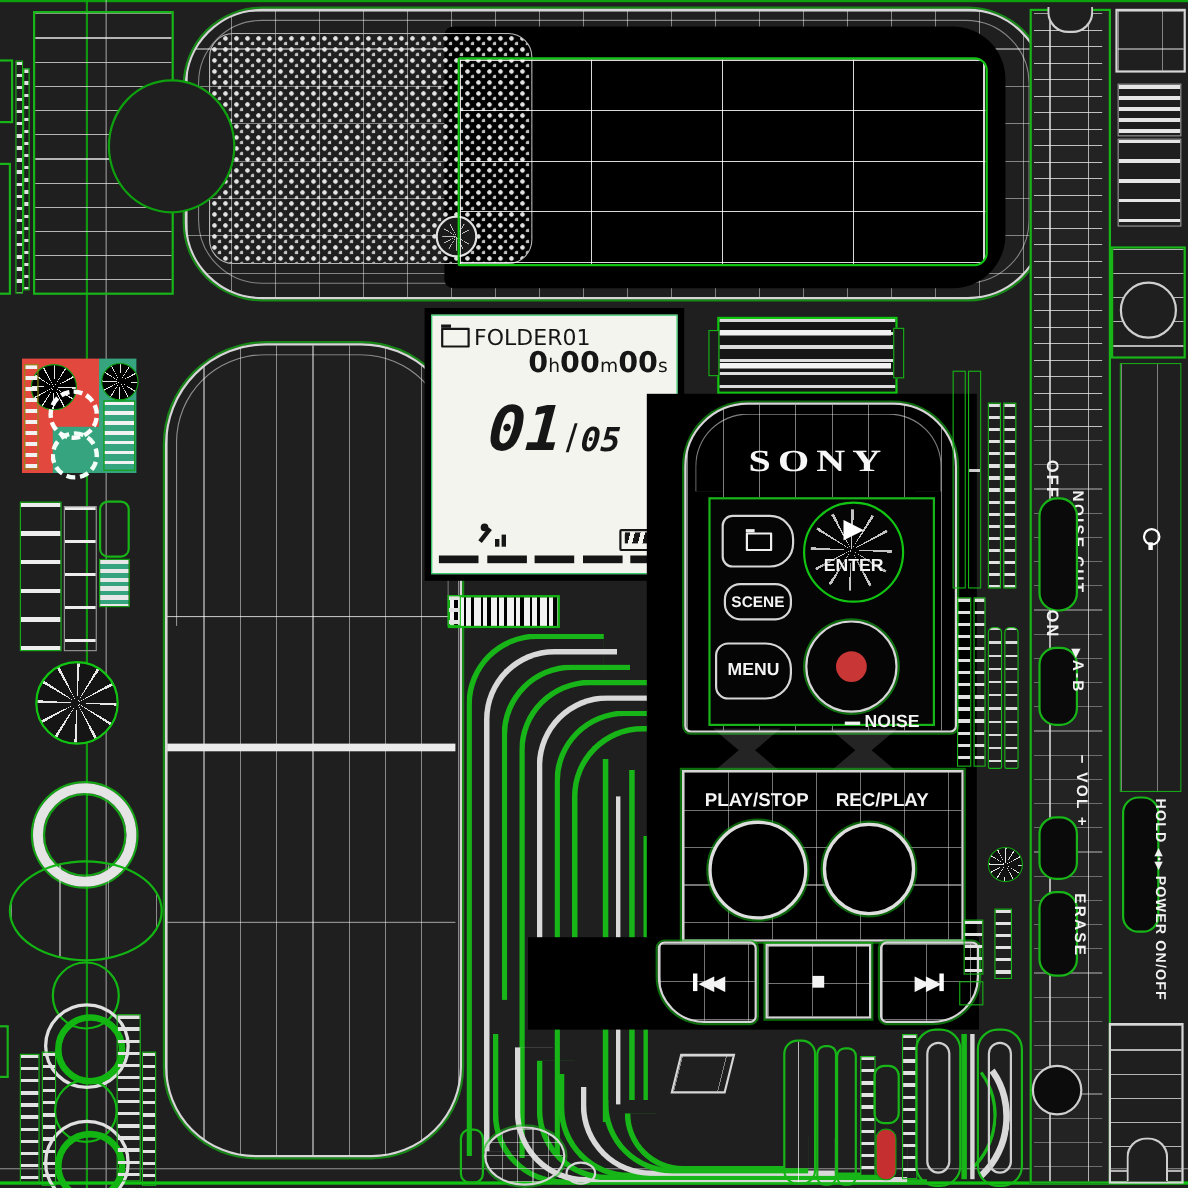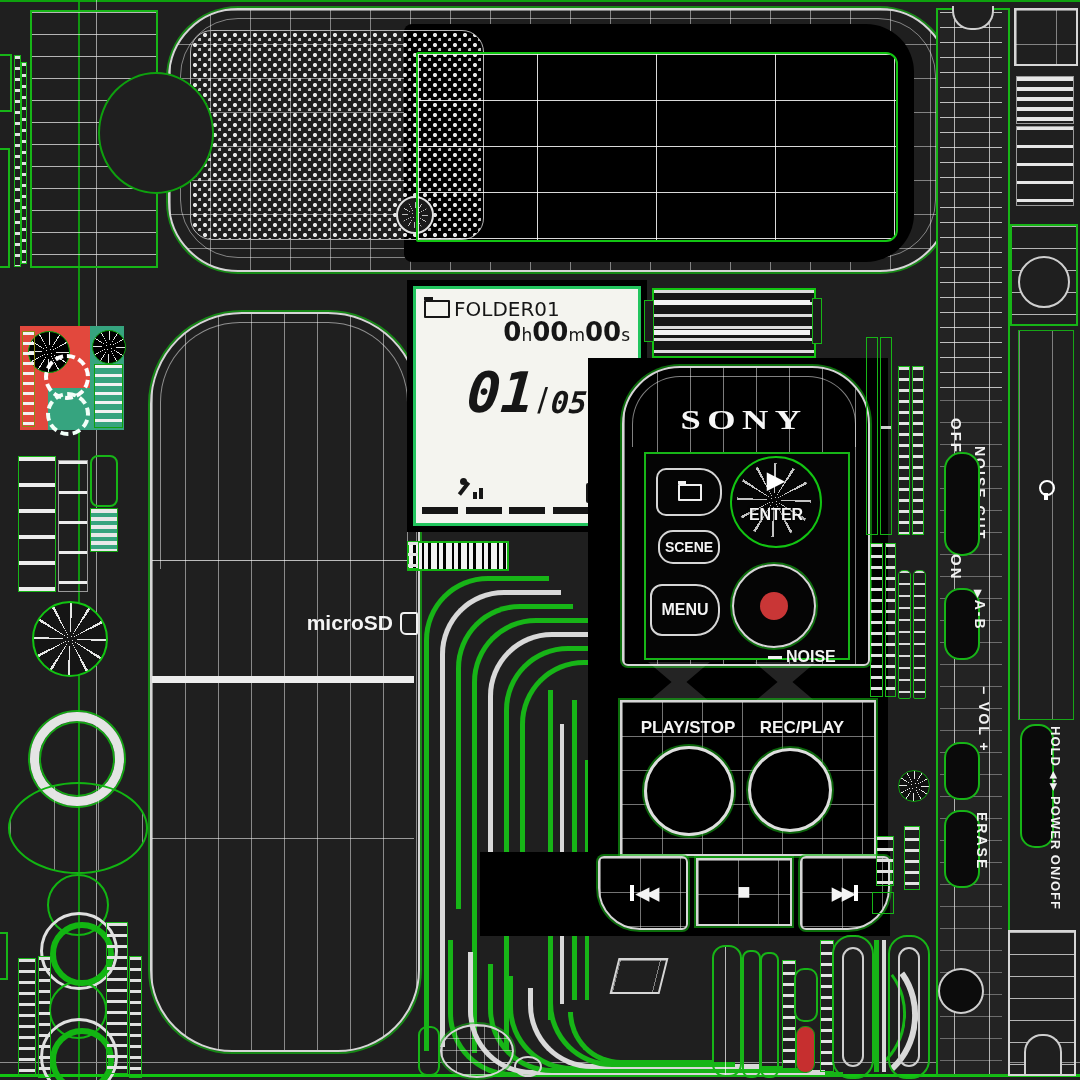--- a/index.html
+++ b/index.html
@@ -86,27 +86,23 @@
   <div class="abs ladder" style="left:129px;top:956px;width:11px;height:120px;"></div>
   <div class="abs gb" style="left:-3px;top:932px;width:7px;height:44px;"></div>
 
   <div class="abs wb vl" style="left:150px;top:312px;width:266px;height:736px;border-radius:92px 92px 82px 82px;box-shadow:0 0 0 2px rgba(18,181,18,.7);"></div>
   <div class="abs" style="left:160px;top:322px;width:246px;height:246px;border:1px solid rgba(255,255,255,.5);border-bottom:none;border-radius:80px 80px 0 0;"></div>
   <div class="abs" style="left:152px;top:560px;width:262px;height:1px;background:rgba(255,255,255,.7);"></div>
   <div class="abs" style="left:152px;top:676px;width:262px;height:7px;background:#ececec;"></div>
   <div class="abs" style="left:152px;top:838px;width:262px;height:1px;background:rgba(255,255,255,.55);"></div>
 
   <div class="abs" style="left:236px;top:610px;width:182px;text-align:right;">
-    <div style="display:flex;justify-content:flex-end;align-items:center;gap:7px;height:26px;">
-      <span class="lbl" style="font-size:21px;">microSD</span>
-      <span style="display:inline-block;width:14px;height:19px;border:2px solid #f2f2f2;border-radius:4px 2px 2px 6px;"></span>
-    </div>
-  </div>
-
-  <div class="abs" style="left:413px;top:286px;width:222px;height:234px;background:#f4f4ef;border:3px solid #22c55e;box-shadow:0 0 0 6px #000;">
+  </div>
+
+  <div class="abs" style="left:392px;top:286px;width:222px;height:234px;background:#f4f4ef;border:1px solid #22c55e;box-shadow:0 0 0 6px #000;">
     <div class="abs" style="left:8px;top:8px;display:flex;align-items:center;gap:4px;">
       <span style="position:relative;display:inline-block;width:22px;height:14px;border:2px solid #161616;border-radius:1px;">
         <span style="position:absolute;left:-2px;top:-5px;width:9px;height:3px;background:#161616;"></span>
       </span>
       <span class="lcdtxt" style="font-size:20px;letter-spacing:0px;">FOLDER01</span>
     </div>
     <div class="abs lcdtxt" style="right:8px;top:28px;display:flex;align-items:baseline;">
       <span style="font-size:26px;font-weight:bold;">0</span>
       <span style="font-size:17px;">h</span>
       <span style="font-size:26px;font-weight:bold;">00</span>

